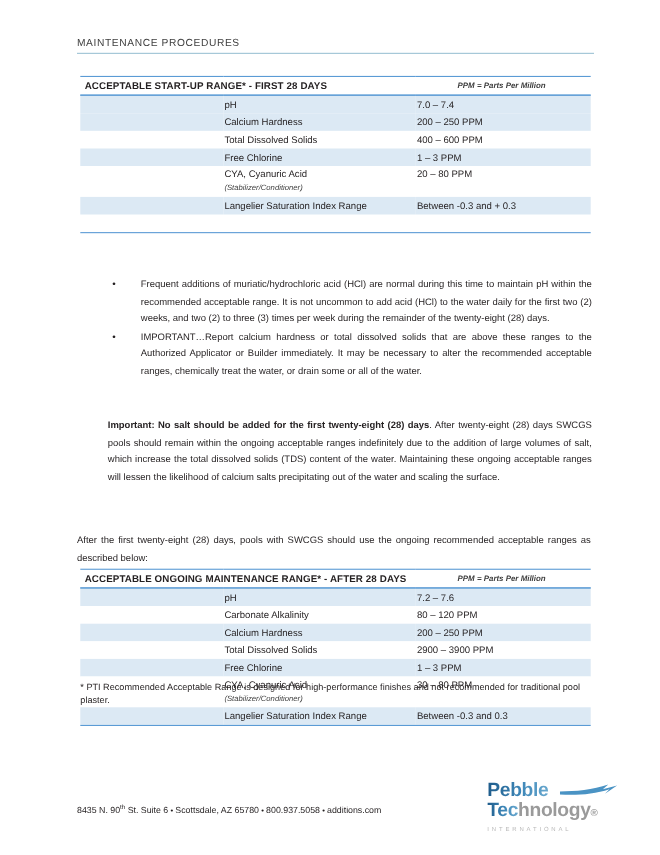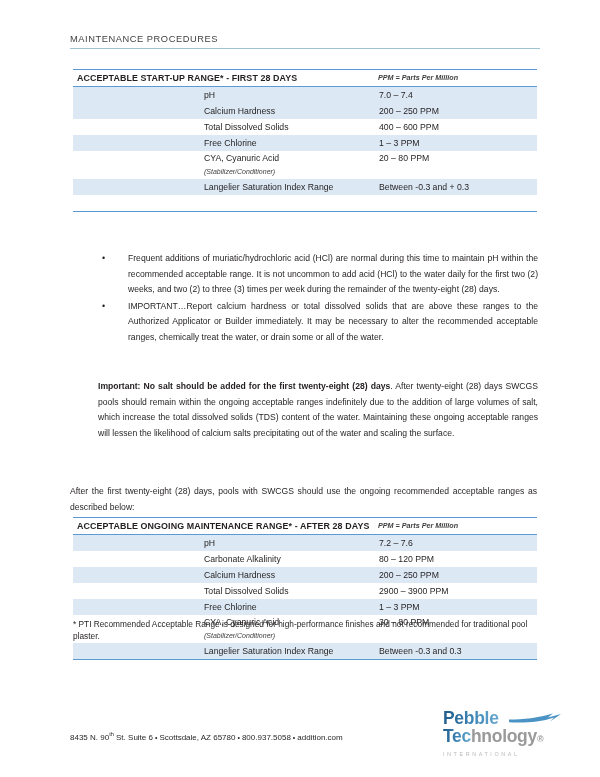--- a/index.html
+++ b/index.html
@@ -66,21 +66,21 @@
     letter-spacing: 0.1px;
     color: #231f20;
     padding-left: 4px !important;
     white-space: nowrap;
   }
   .tbl-head-right {
     font-size: 7.2px;
     font-style: italic;
     font-weight: bold;
     color: #3f3f3f;
-    text-align: left;
+    text-align: center;
     padding-right: 3px !important;
     white-space: nowrap;
   }
   .row-striped > td { background: #dce9f4; }
   .row-plain > td { background: #ffffff; }
   .range-table tbody td {
     font-size: 8.7px;
     color: #231f20;
     height: 16px;
     line-height: 16px;
@@ -322,21 +322,21 @@
           <td class="cell-param">Langelier Saturation Index Range</td>
           <td class="cell-value">Between -0.3 and 0.3</td>
         </tr>
       </tbody>
   </table>
   <div class="tbl-bottom-rule" id="table2-rule" style="top: 659px;"></div>
 
   <div class="footnote" style="top:618px;">* PTI Recommended Acceptable Range is designed for high-performance finishes and not recommended for traditional pool plaster.</div>
 
   <div class="footer-text">
-    <span>8435 N. 90</span><sup>th</sup><span> St. Suite 6</span><span class="bullet-sep">•</span><span>Scottsdale, AZ 65780</span><span class="bullet-sep">•</span><span>800.937.5058</span><span class="bullet-sep">•</span><span>addition.com</span>
+    <span>8435 N. 90</span><sup>th</sup><span> St. Suite 6</span><span class="bullet-sep">•</span><span>Scottsdale, AZ 65780</span><span class="bullet-sep">•</span><span>800.937.5058</span><span class="bullet-sep">•</span><span>additions.com</span>
   </div>
 
   <div class="logo">
     <div class="l1"><span class="blue-grad">Pebble</span></div>
     <div class="l2"><span class="blue-grad">Tec</span><span class="gray">hnology</span><span class="gray reg">®</span></div>
     <div class="l3">INTERNATIONAL</div>
     <svg class="swoosh" width="54" height="16" viewBox="0 0 54 16">
       <path d="M0 8.5 C14 8.5, 30 7, 44 2.2 L39 6.5 L52 3.0 L41 10.5 L45 6.4 C31 11.2, 15 12, 0 11.2 Z" fill="#4a93c4"></path>
     </svg>
   </div>

